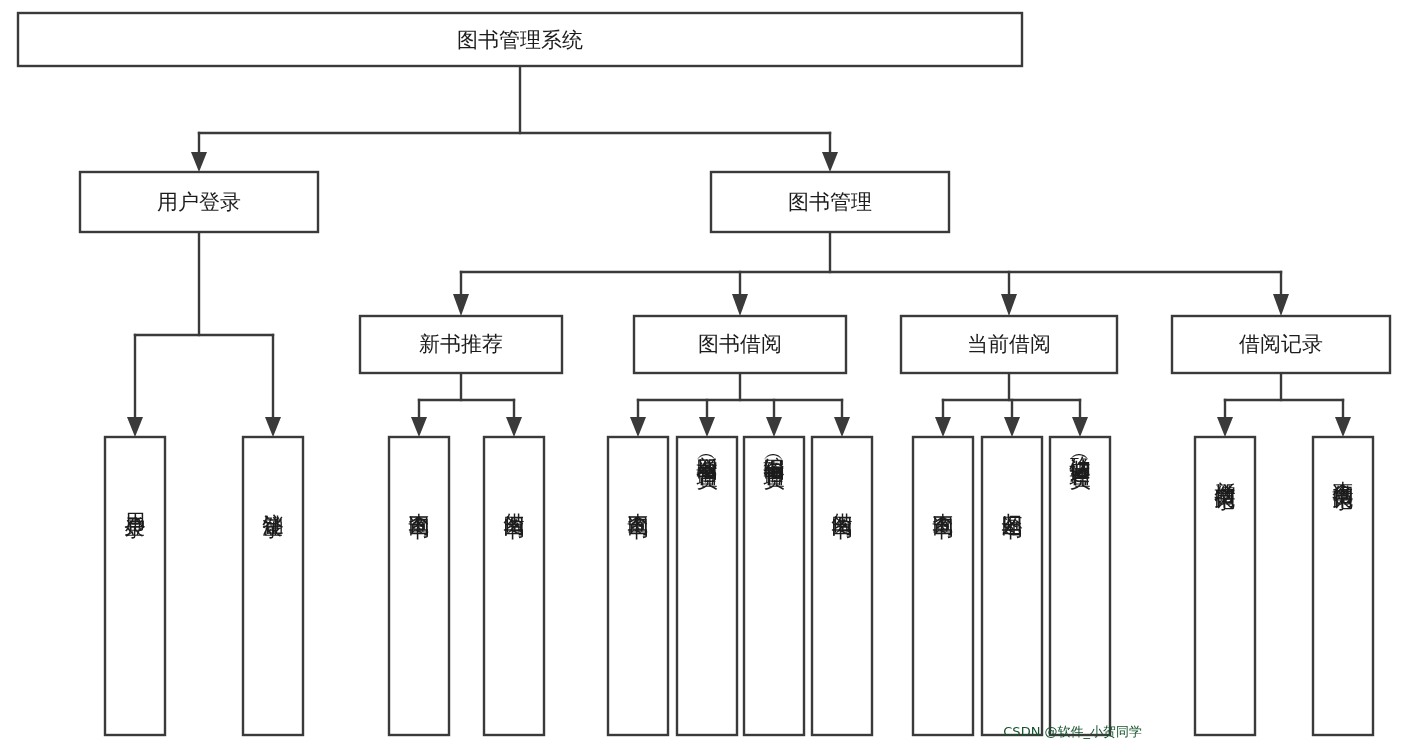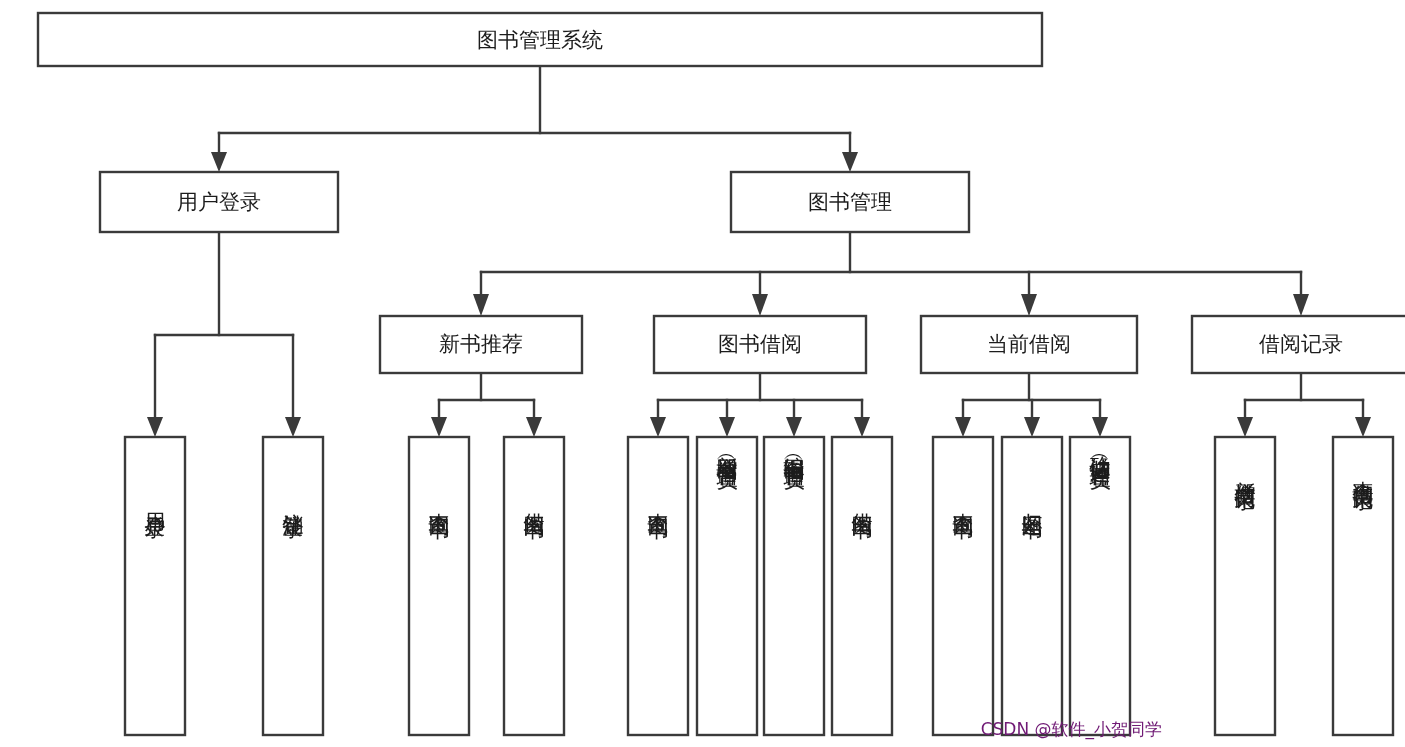--- a/index.html
+++ b/index.html
@@ -10,21 +10,20 @@
   body {
     width: 1405px;
     height: 747px;
     font-family: "DejaVu Sans", "Liberation Sans", sans-serif;
     overflow: hidden;
   }
   #diagram-root {
     position: relative;
     width: 1150px;
     height: 747px;
-    margin-left: 20px;
   }
   svg.canvas {
     position: absolute;
     top: 0;
     left: 0;
     width: 1405px;
     height: 747px;
   }
   .node-box {
     fill: #ffffff;
@@ -55,22 +54,22 @@
     text-anchor: middle;
     writing-mode: vertical-rl;
     text-orientation: upright;
     letter-spacing: 2px;
   }
   .watermark {
     position: absolute;
     right: 8px;
     bottom: 6px;
     font-family: "DejaVu Sans", "Liberation Sans", sans-serif;
-    font-size: 17px;
-    color: #701a75;
+    font-size: 13px;
+    color: #14532d;
     white-space: nowrap;
     pointer-events: none;
   }
 </style>
 </head>
 <body>
 
 <div id="diagram-root">
 
   <svg class="canvas" viewBox="0 0 1405 747">

